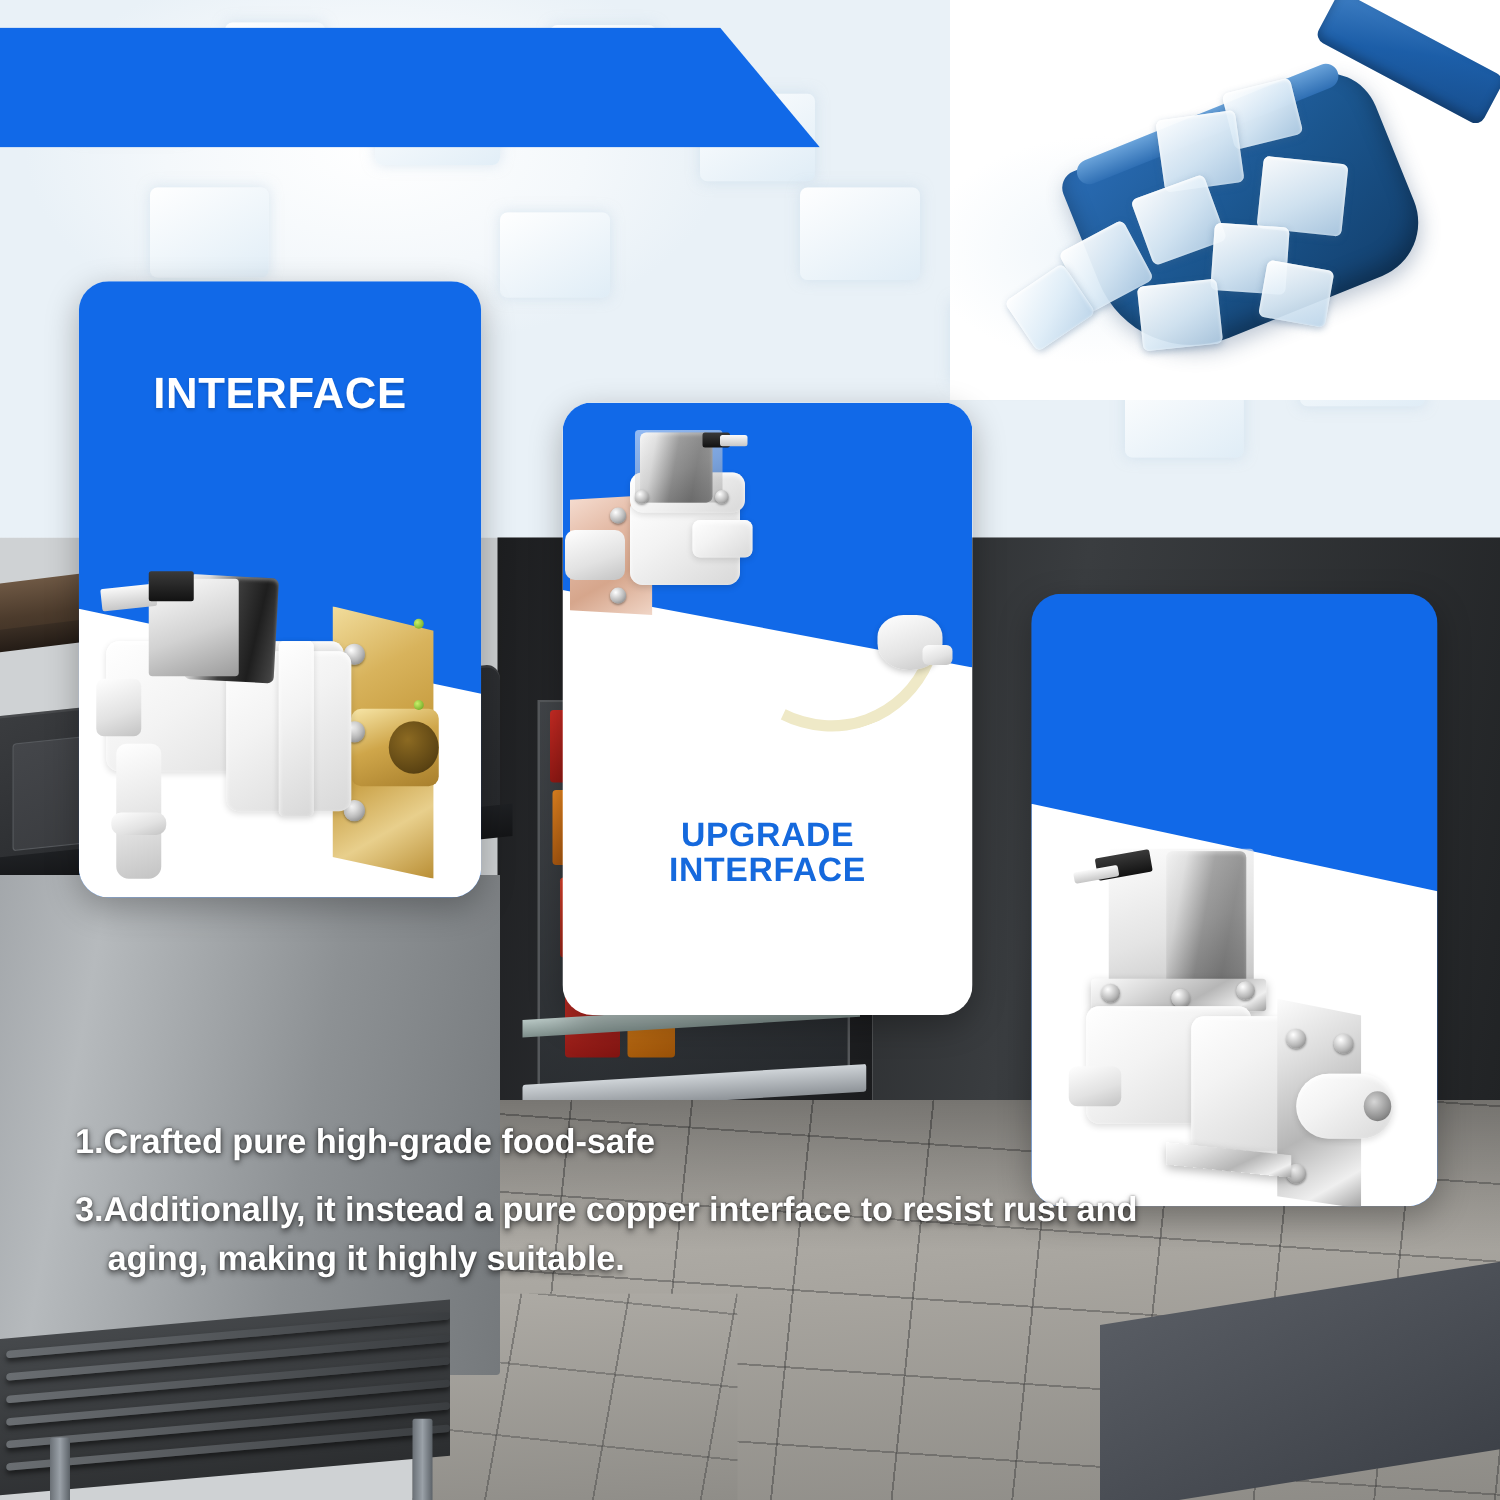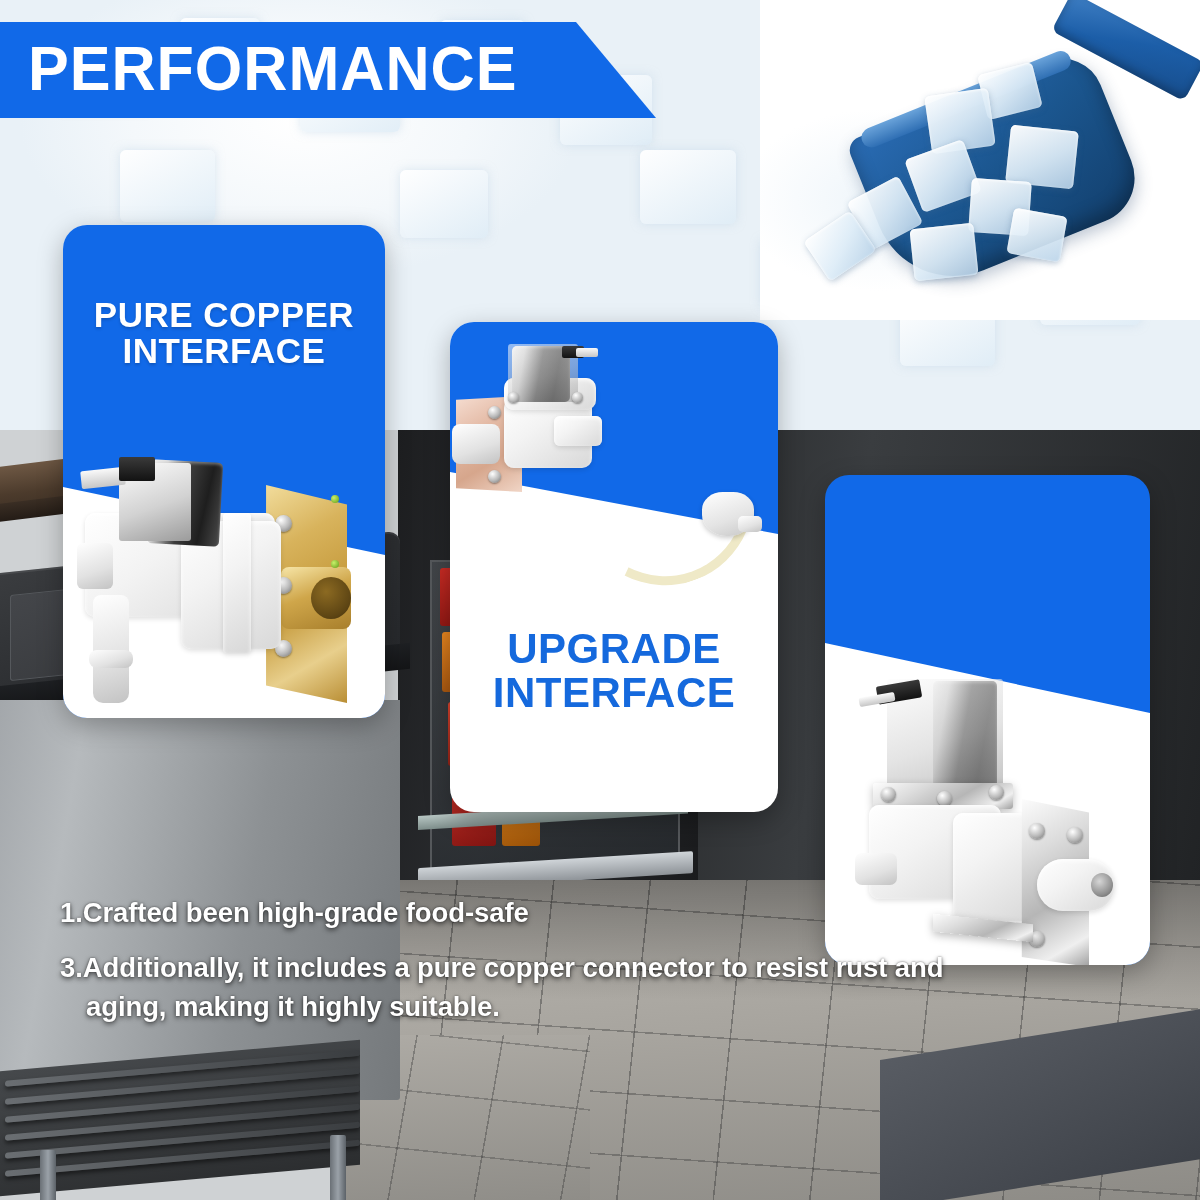--- a/index.html
+++ b/index.html
@@ -370,29 +370,27 @@
   <div class="cube" style="left:152px;top:148px;width:62px;height:56px;transform:rotate(-20deg);"></div>
   <div class="cube" style="left:210px;top:180px;width:60px;height:54px;transform:rotate(4deg);"></div>
   <div class="cube" style="left:96px;top:186px;width:58px;height:54px;transform:rotate(-28deg);"></div>
   <div class="cube" style="left:152px;top:226px;width:64px;height:52px;transform:rotate(-6deg);"></div>
   <div class="cube" style="left:52px;top:222px;width:56px;height:48px;transform:rotate(-34deg);"></div>
   <div class="cube" style="left:250px;top:212px;width:54px;height:46px;transform:rotate(10deg);"></div>
 </div>
 
 <div id="banner">
   <div class="shape"></div>
-  <div class="label"><span>PERFORMANCE</span></div>
 </div>
 
 <div class="card" id="card1" style="left:63px;top:225px;width:322px;height:493px;">
   <div class="blue"></div>
   <div class="white" style="clip-path:polygon(0 262px, 322px 330px, 322px 493px, 0 493px);"></div>
 
   <div class="title on-blue" style="top:72px;font-size:35px;">
-    <div>PURE COPPER</div>
     <div>INTERFACE</div>
   </div>
 
   <div class="photo" style="left:0;top:230px;width:322px;height:263px;">
 
     <div class="brass-plate" style="left:196px;top:30px;width:88px;height:218px;clip-path:polygon(8% 0,100% 9%,100% 100%,8% 92%);"></div>
     <div class="brass-hub" style="left:218px;top:112px;width:70px;height:62px;"></div>
     <div class="brass-bore" style="left:248px;top:122px;width:40px;height:42px;"></div>
     <div class="screw" style="left:212px;top:60px;width:17px;height:17px;"></div>
     <div class="screw" style="left:212px;top:122px;width:17px;height:17px;"></div>
@@ -434,21 +432,21 @@
     <div class="sol-tab-dark" style="left:112px;top:16px;width:22px;height:12px;"></div>
     <div class="sol-tab" style="left:126px;top:18px;width:22px;height:9px;"></div>
     <div class="screw" style="left:58px;top:62px;width:11px;height:11px;"></div>
     <div class="screw" style="left:122px;top:62px;width:11px;height:11px;"></div>
 
     <div class="hose" style="left:118px;top:56px;width:186px;height:200px;"></div>
     <div class="hose-end" style="left:252px;top:162px;width:52px;height:44px;"></div>
     <div class="nipple" style="left:288px;top:186px;width:24px;height:16px;border-radius:5px;"></div>
   </div>
 
-  <div class="title on-white" style="top:305px;font-size:42px;">
+  <div class="title on-white" style="top:332px;font-size:27px;">
     <div>UPGRADE</div>
     <div>INTERFACE</div>
   </div>
 </div>
 
 <div class="card" id="card3" style="left:825px;top:475px;width:325px;height:490px;">
   <div class="blue"></div>
   <div class="white" style="clip-path:polygon(0 168px, 325px 238px, 325px 490px, 0 490px);"></div>
 
 
@@ -472,19 +470,19 @@
     <div class="brass-bore" style="left:266px;top:210px;width:22px;height:24px;background:radial-gradient(circle at 38% 35%,#d6d6d6,#8d8d8d 65%,#5a5a5a 100%);"></div>
     <div class="screw" style="left:204px;top:160px;width:16px;height:16px;"></div>
     <div class="screw" style="left:242px;top:164px;width:16px;height:16px;"></div>
     <div class="screw" style="left:204px;top:268px;width:16px;height:16px;"></div>
     <div class="steel-plate" style="left:108px;top:256px;width:100px;height:18px;transform:skewY(6deg);"></div>
   </div>
 </div>
 
 <div id="bullets">
   <div class="item">
-    <span>1.</span><span>Crafted been high-grade food-safe</span>
+    <span>1.</span><span>Crafted pure high-grade food-safe</span>
   </div>
   <div class="item">
-    <span>3.</span><span>Additionally, it includes a pure copper connector to resist rust and</span>
+    <span>3.</span><span>Additionally, it instead a pure copper interface to resist rust and</span>
     <span class="l2">aging, making it highly suitable.</span>
   </div>
 </div>
 
 </body></html>

